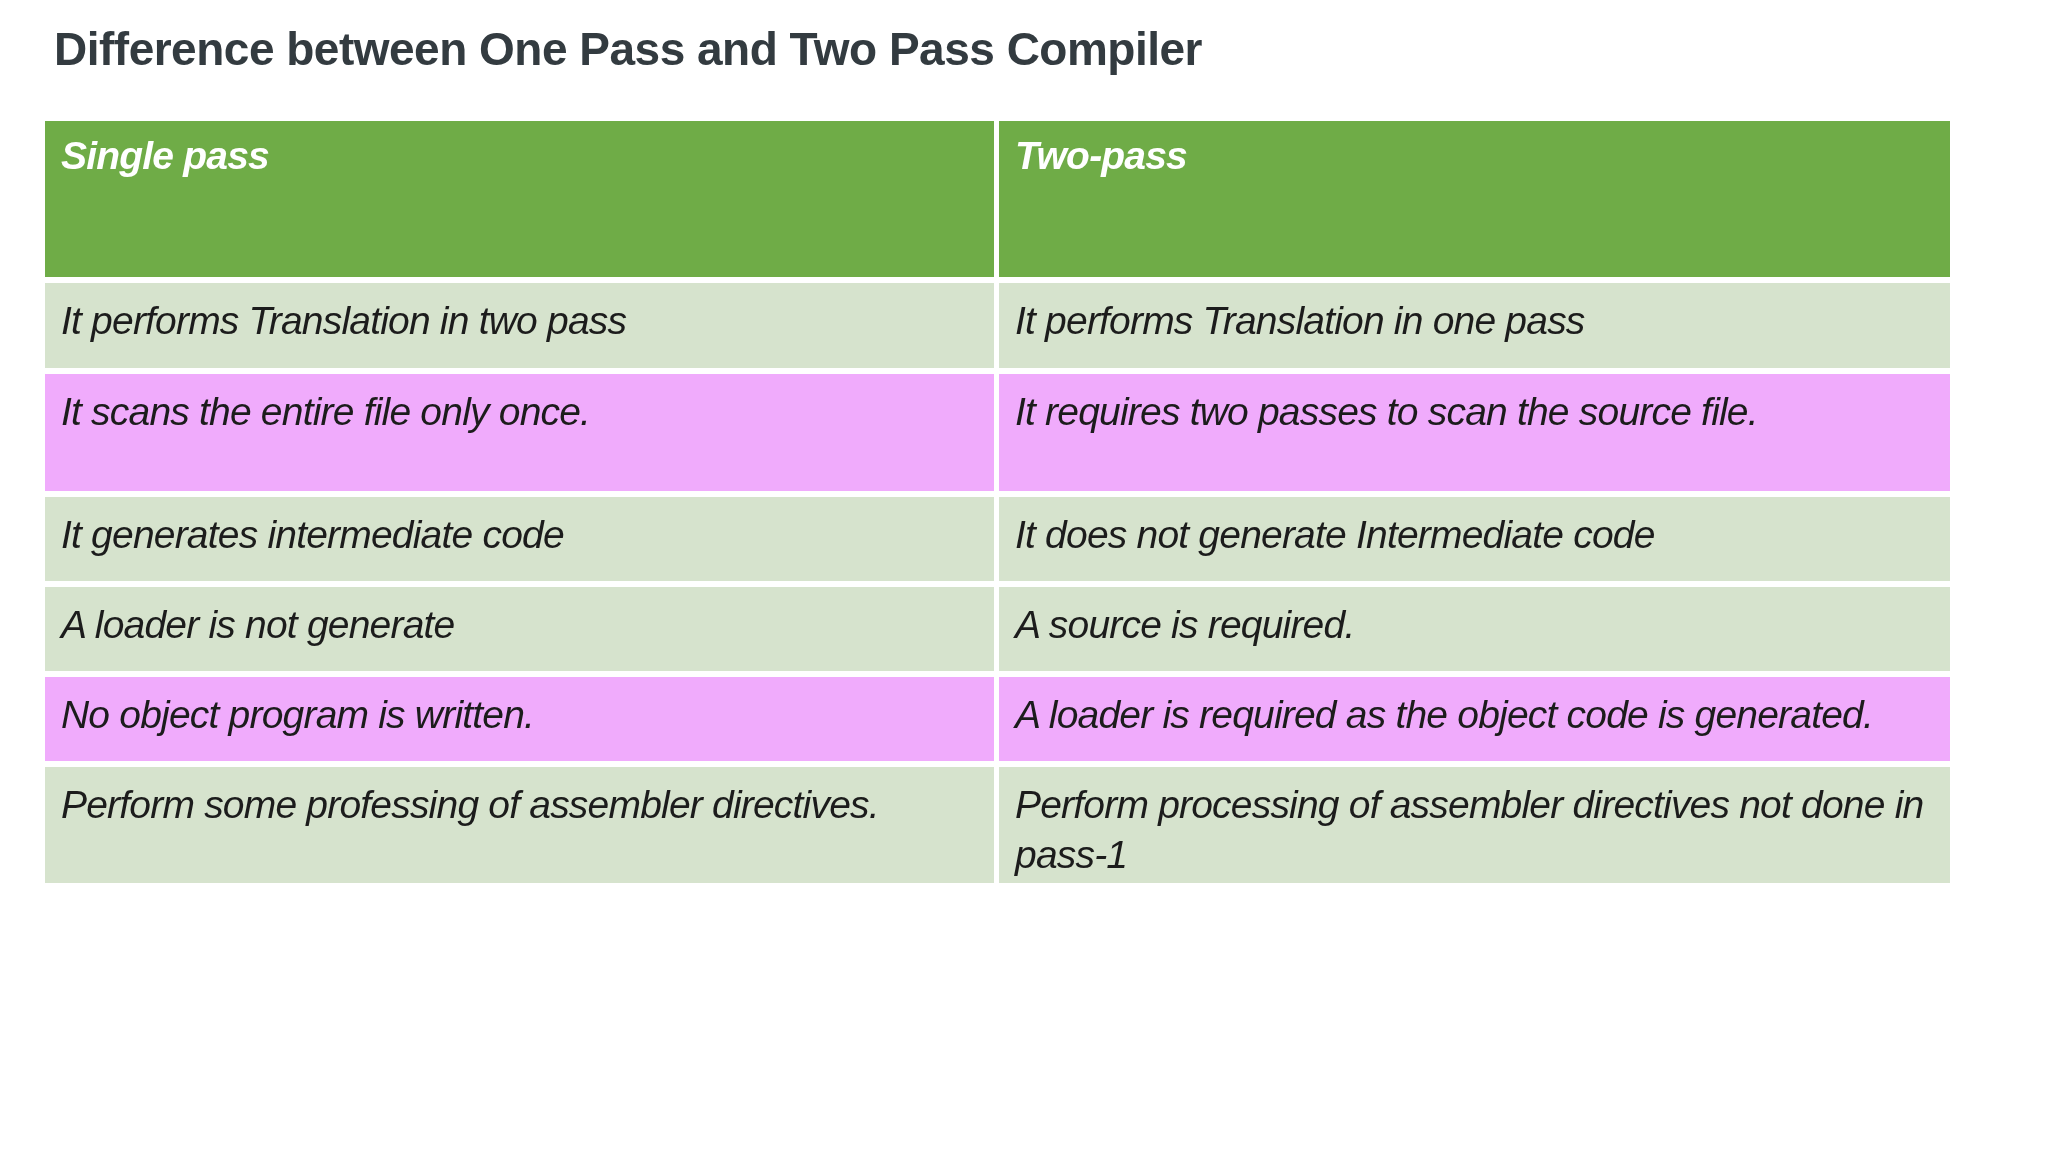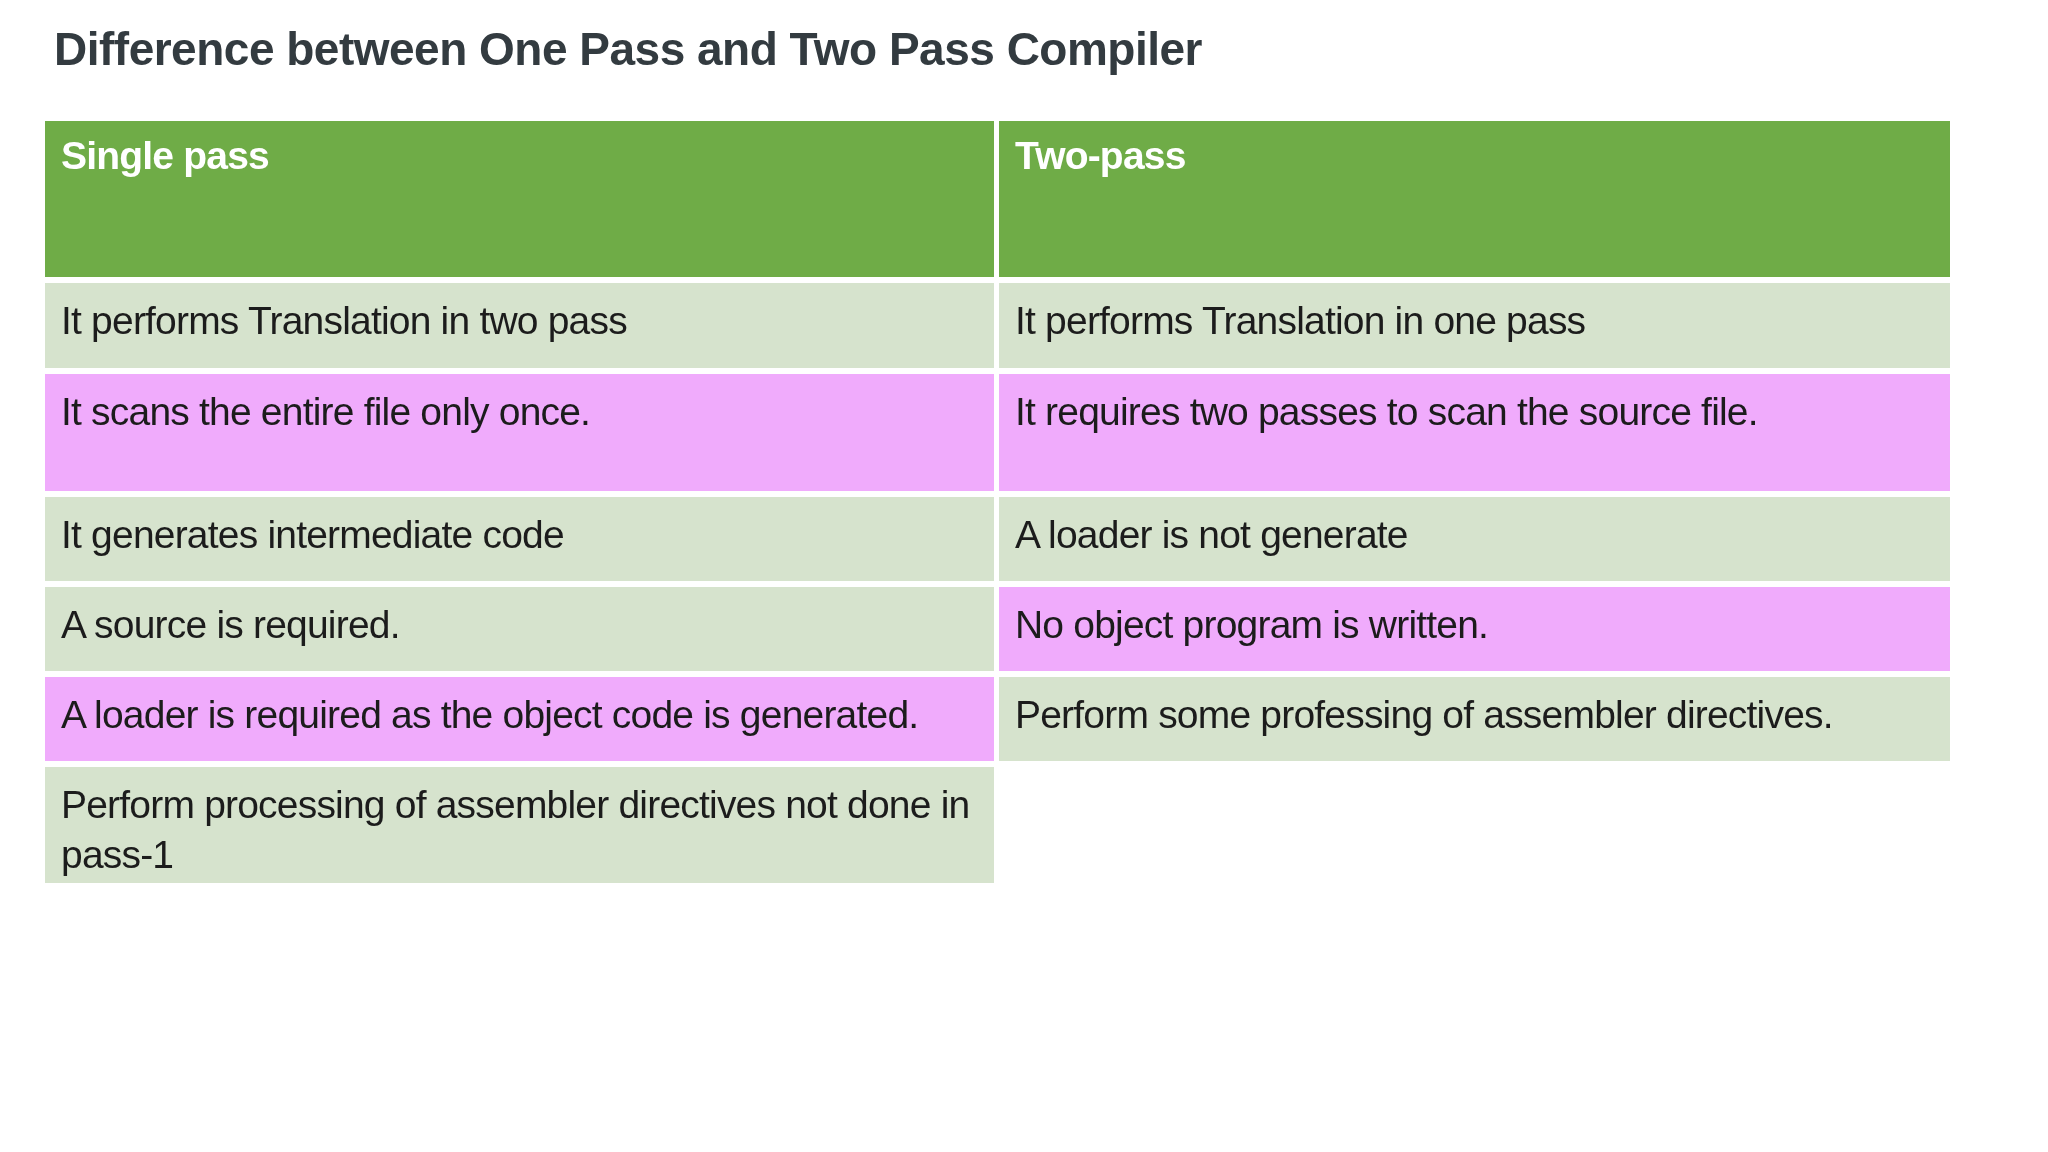--- a/index.html
+++ b/index.html
@@ -30,20 +30,21 @@
     position: absolute;
     left: 45px;
     top: 121px;
     width: 1905px;
     display: grid;
     grid-template-columns: 949px 951px;
     grid-template-rows: 156px 85px 117px 84px 84px 84px 116px 150px;
     column-gap: 5px;
     row-gap: 6px;
     background: #ffffff;
+    font-style: italic;
   }
   .cell {
     box-sizing: border-box;
     padding: 13px 18px 0 16px;
     font-size: 39px;
     line-height: 50px;
     color: #1c1c1c;
     letter-spacing: -0.8px;
     overflow: hidden;
   }
@@ -69,20 +70,21 @@
     <div class="cell head">Single pass</div>
     <div class="cell head">Two-pass</div>
 
     <div class="cell band-dark">It performs Translation in two pass</div>
     <div class="cell band-dark">It performs Translation in one pass</div>
 
     <div class="cell band-light">It scans the entire file only once.</div>
     <div class="cell band-light">It requires two passes to scan the source file.</div>
 
     <div class="cell band-dark">It generates intermediate code</div>
+    <div class="cell band-dark">It does not generate Intermediate code</div>
 
 
     <div class="cell band-dark">A loader is not generate</div>
     <div class="cell band-dark">A source is required.</div>
 
     <div class="cell band-light">No object program is written.</div>
     <div class="cell band-light">A loader is required as the object code is generated.</div>
 
     <div class="cell band-dark">Perform some professing of assembler directives.</div>
     <div class="cell band-dark">Perform processing of assembler directives not done in pass-1</div>

